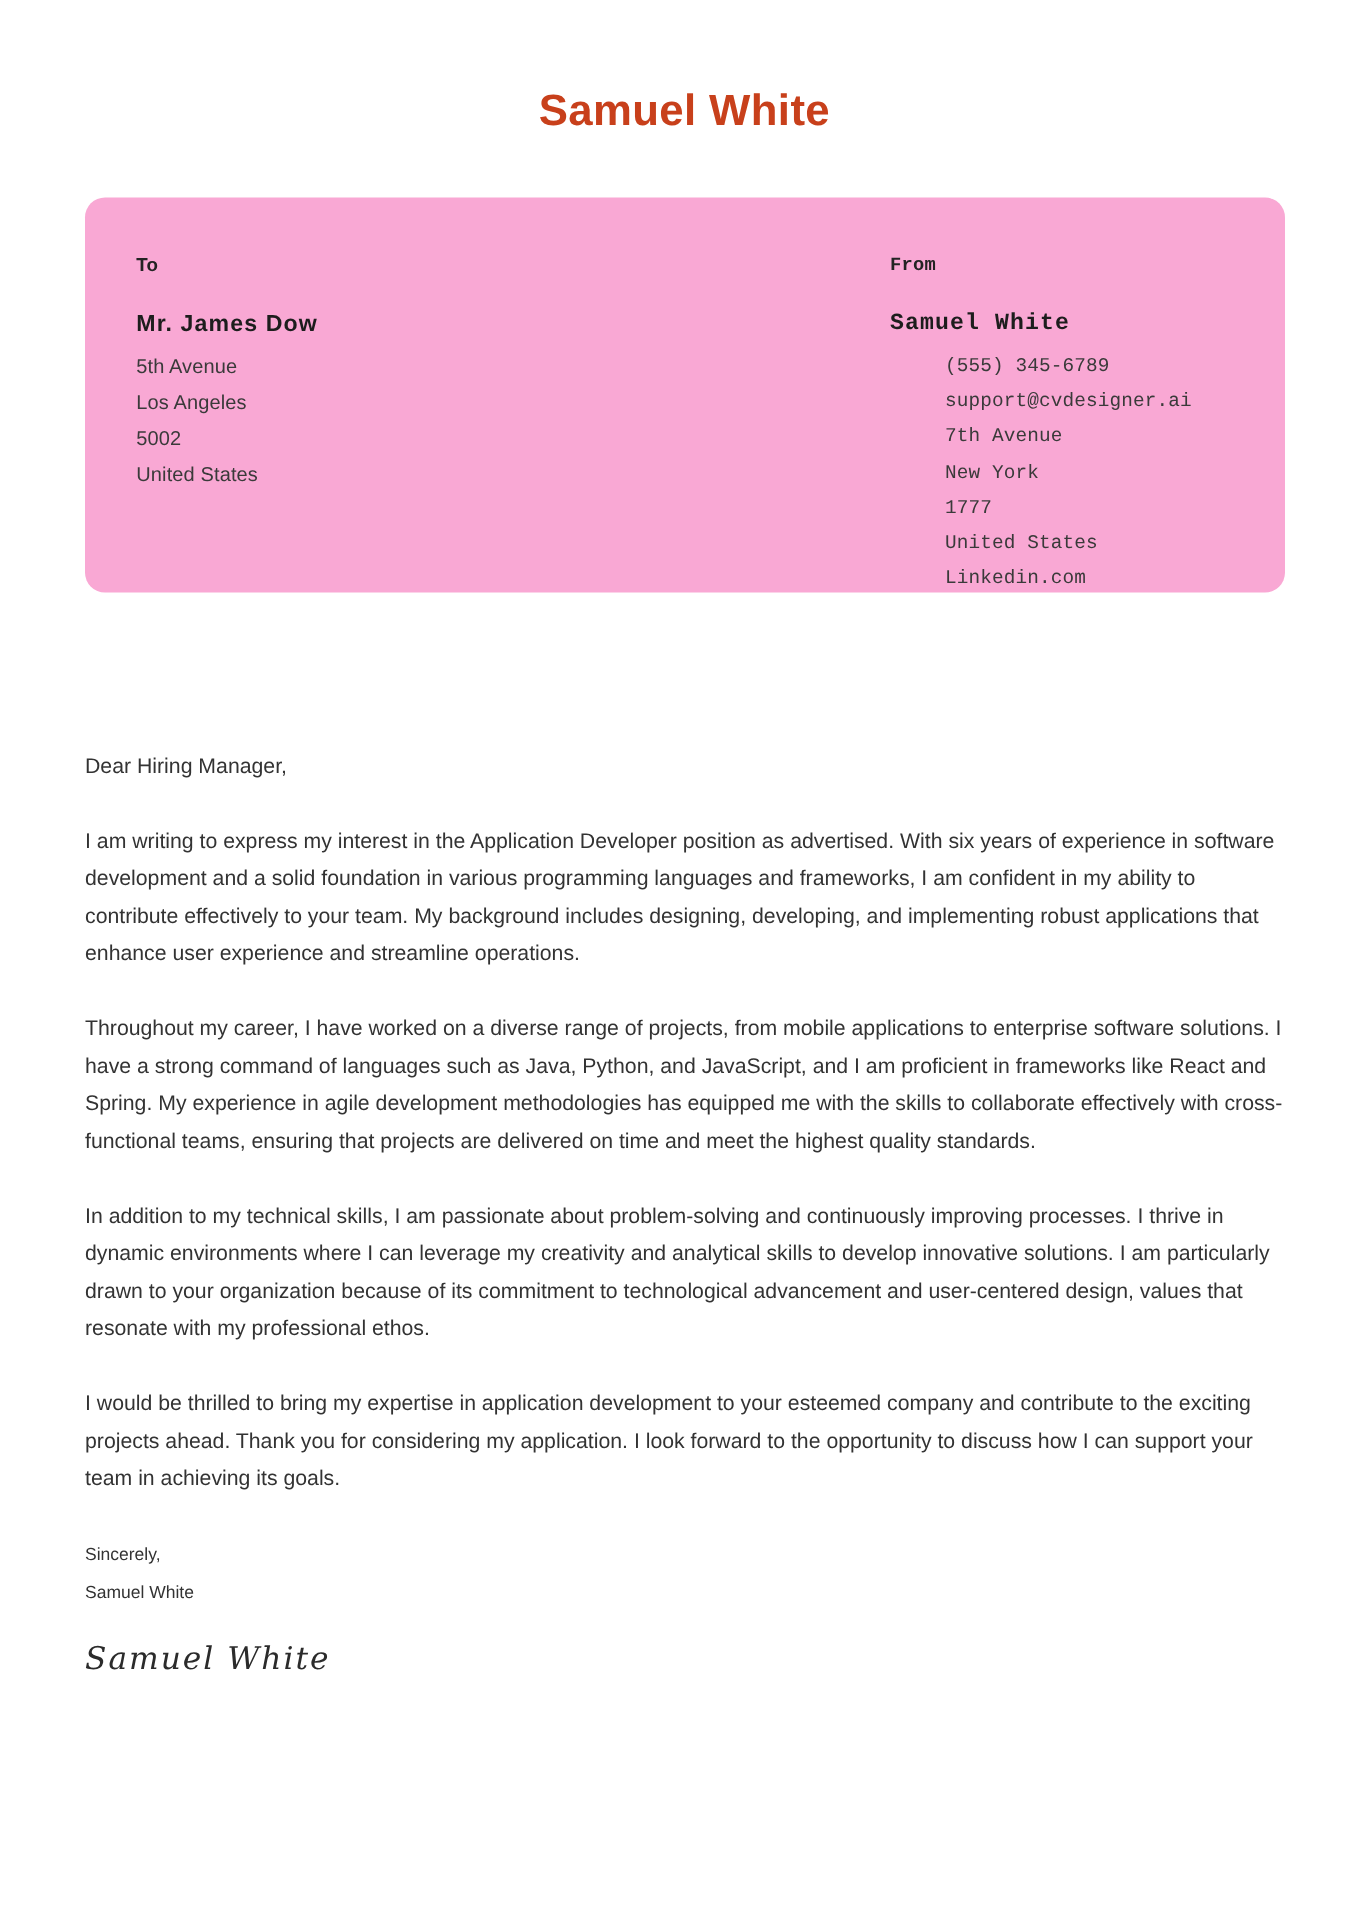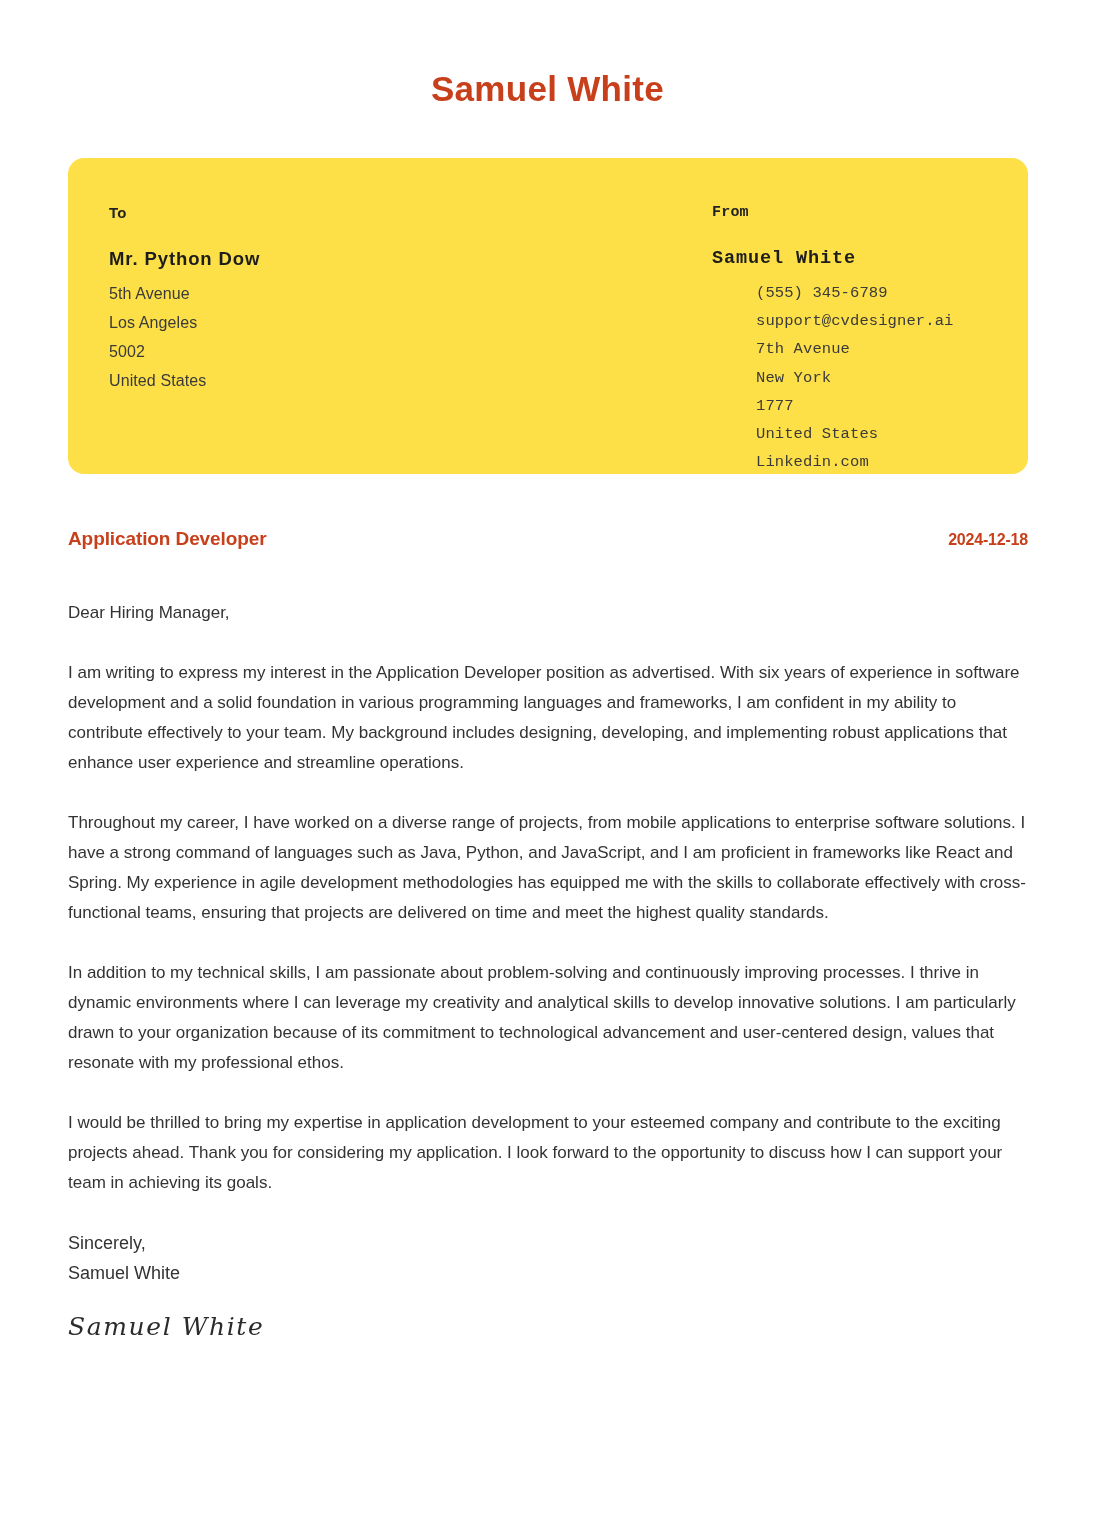--- a/index.html
+++ b/index.html
@@ -33,21 +33,21 @@
     line-height: 1.1;
   }
 
   
   .address-panel {
     position: absolute;
     left: 68px;
     top: 158px;
     width: 960px;
     height: 316px;
-    background: #fde047;
+    background: #f9a8d4;
     border-radius: 16px;
     box-sizing: border-box;
   }
   .addr-col {
     position: absolute;
     top: 46px;
   }
   .addr-col.to { left: 41px; width: 400px; }
   .addr-col.from { left: 644px; width: 330px; font-family: Liberation Mono, monospace; }
 
@@ -112,21 +112,21 @@
     margin: 0 0 30px 0;
   }
   .body-para {
     font-size: 17px;
     line-height: 30px;
     color: #333333;
     margin: 0 0 30px 0;
     text-align: left;
   }
   .closing {
-    font-size: 18px;
+    font-size: 14px;
     line-height: 30px;
     color: #333333;
     margin: 0;
   }
   .closing-line { display: block; }
 
   .signature {
     margin-top: 24px;
     font-family: "DejaVu Serif", serif;
     font-style: italic;
@@ -140,45 +140,41 @@
 <body>
 
 <div class="page">
 
   <div class="header-name">Samuel White</div>
 
   <div class="address-panel">
 
     <div class="addr-col to">
       <div class="addr-heading">To</div>
-      <div class="addr-name">Mr. Python Dow</div>
+      <div class="addr-name">Mr. James Dow</div>
       <div class="addr-line">5th Avenue</div>
       <div class="addr-line">Los Angeles</div>
       <div class="addr-line">5002</div>
       <div class="addr-line">United States</div>
     </div>
 
     <div class="addr-col from">
       <div class="addr-heading">From</div>
       <div class="addr-name">Samuel White</div>
       <div class="addr-line">(555) 345-6789</div>
       <div class="addr-line">support@cvdesigner.ai</div>
       <div class="addr-line">7th Avenue</div>
       <div class="addr-line">New York</div>
       <div class="addr-line">1777</div>
       <div class="addr-line">United States</div>
       <div class="addr-line">Linkedin.com</div>
     </div>
 
   </div>
 
-  <div class="subject-row">
-    <div class="subject-title">Application Developer</div>
-    <div class="subject-date">2024-12-18</div>
-  </div>
 
   <div class="letter-body">
     <p class="salutation">Dear Hiring Manager,</p>
 
     <p class="body-para">I am writing to express my interest in the Application Developer position as advertised. With six years of experience in software development and a solid foundation in various programming languages and frameworks, I am confident in my ability to contribute effectively to your team. My background includes designing, developing, and implementing robust applications that enhance user experience and streamline operations.</p>
     <p class="body-para">Throughout my career, I have worked on a diverse range of projects, from mobile applications to enterprise software solutions. I have a strong command of languages such as Java, Python, and JavaScript, and I am proficient in frameworks like React and Spring. My experience in agile development methodologies has equipped me with the skills to collaborate effectively with cross-functional teams, ensuring that projects are delivered on time and meet the highest quality standards.</p>
     <p class="body-para">In addition to my technical skills, I am passionate about problem-solving and continuously improving processes. I thrive in dynamic environments where I can leverage my creativity and analytical skills to develop innovative solutions. I am particularly drawn to your organization because of its commitment to technological advancement and user-centered design, values that resonate with my professional ethos.</p>
     <p class="body-para">I would be thrilled to bring my expertise in application development to your esteemed company and contribute to the exciting projects ahead. Thank you for considering my application. I look forward to the opportunity to discuss how I can support your team in achieving its goals.</p>
 
     <div class="closing">

